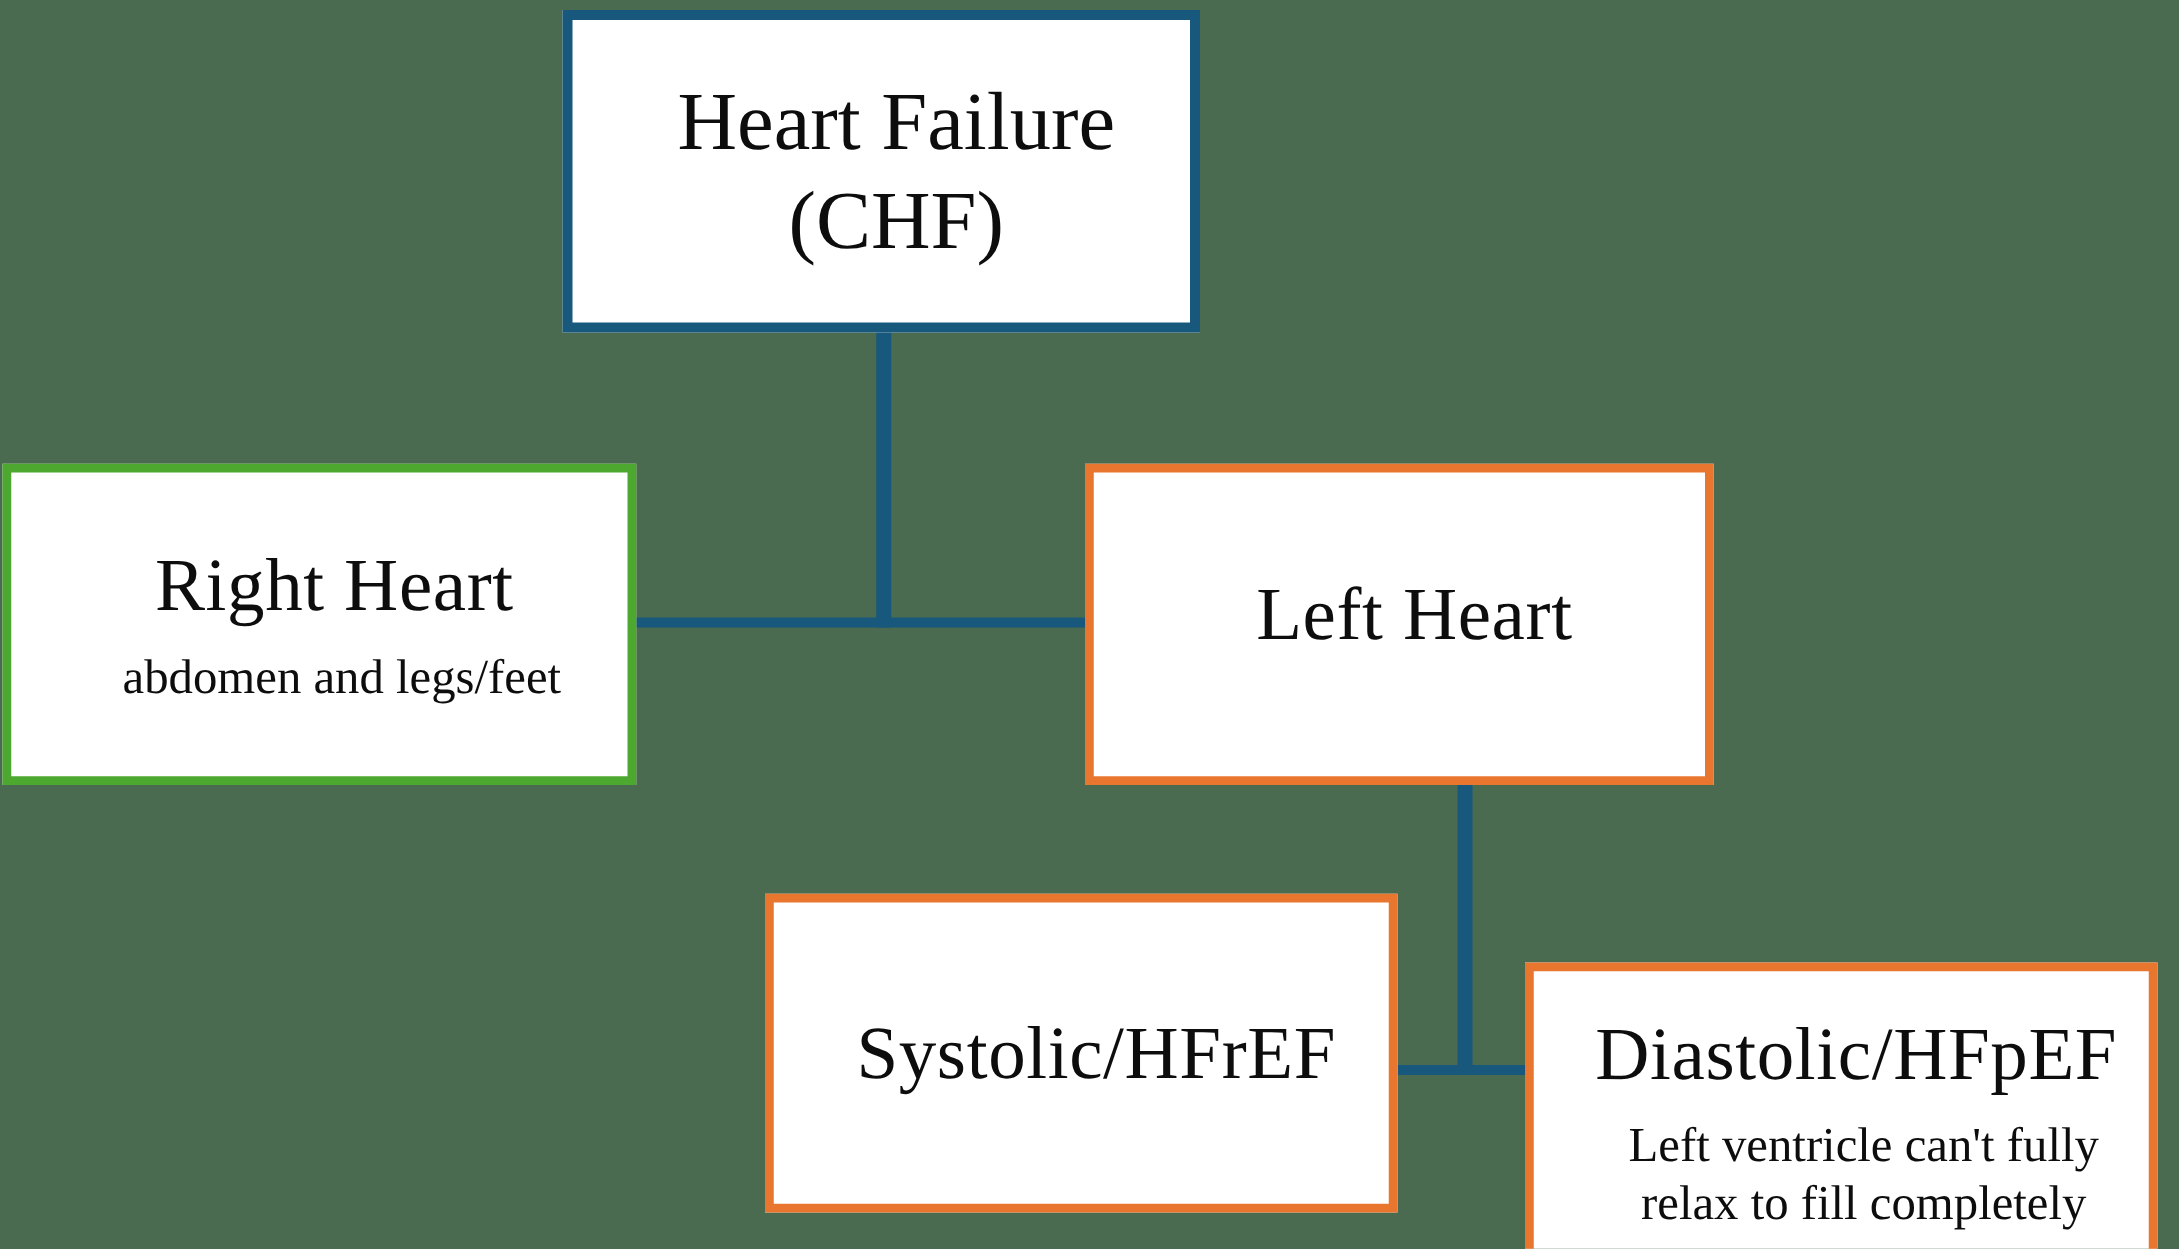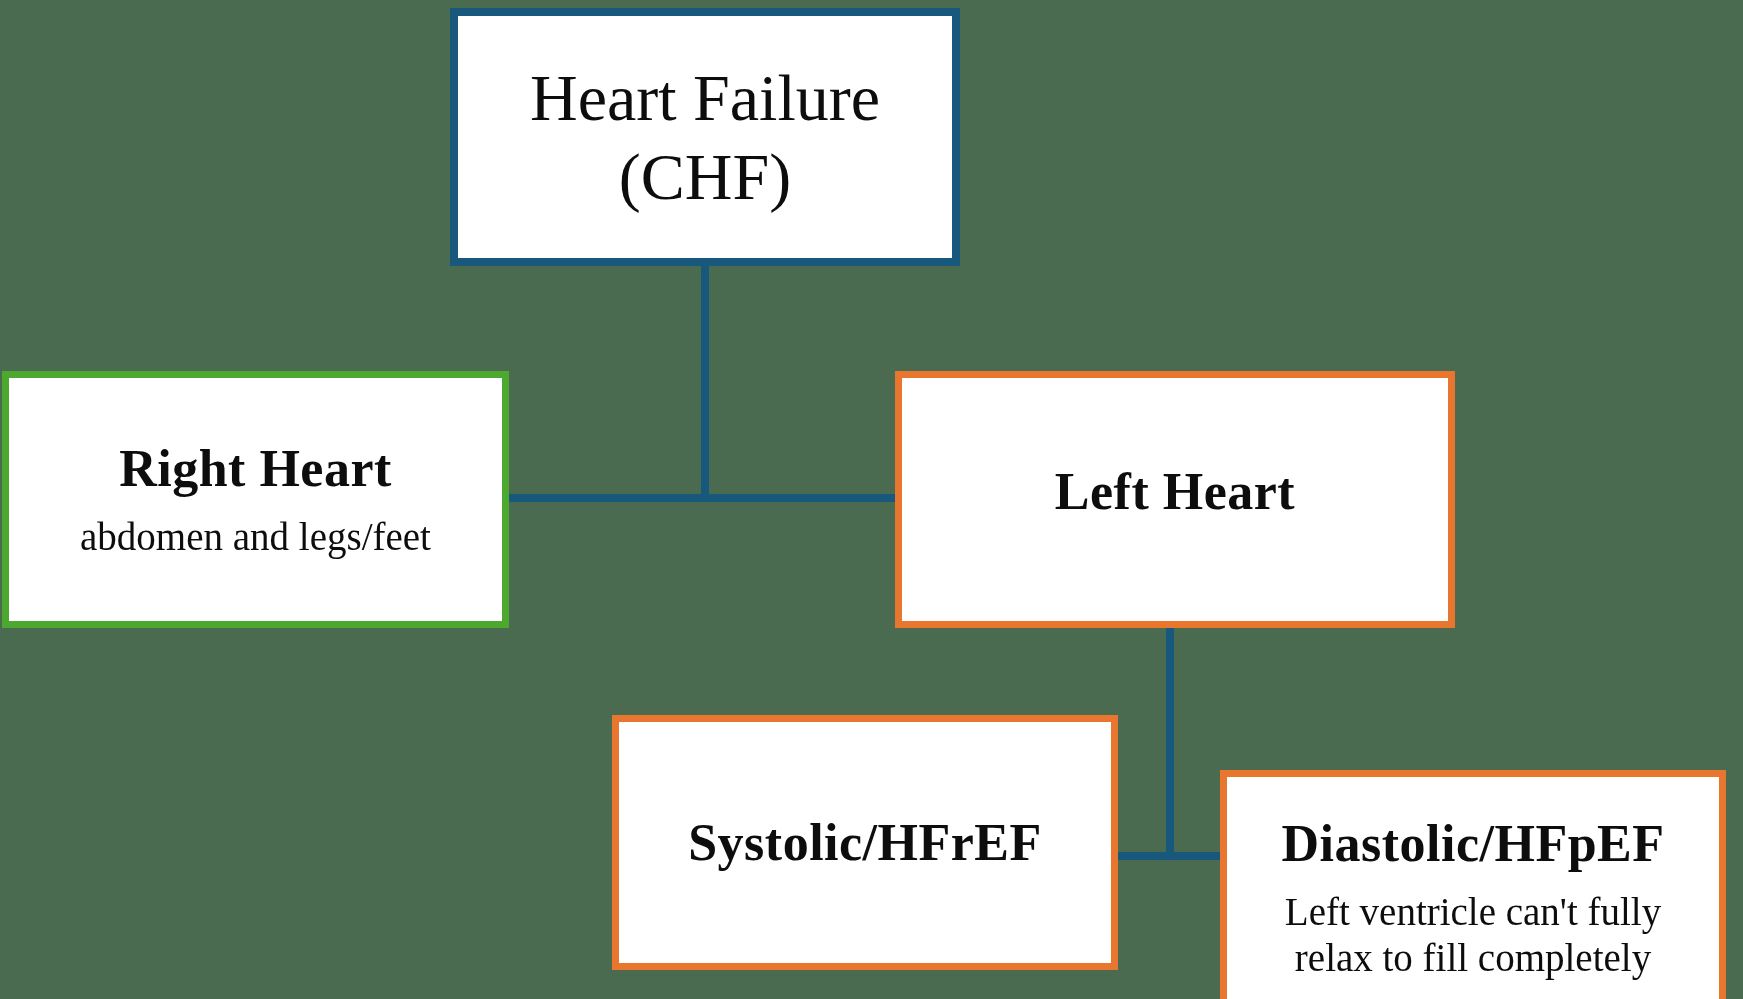--- a/index.html
+++ b/index.html
@@ -4,21 +4,21 @@
 <style>
   :root {
     --bg: #4a6b50;
     --line: #17587c;
     --teal: #17587c;
     --green: #4ca82e;
     --orange: #e9762f;
     --node-bg: #ffffff;
     --text: #0d0d0d;
   }
-  * { box-sizing: border-box; }
+  * { box-sizing: border-box; padding-left: 12px; }
   html, body { margin: 0; padding: 0; }
   body {
     font-family: "Liberation Serif", "DejaVu Serif", serif;
     background: var(--bg);
   }
   .canvas {
     position: relative;
     width: 1743px;
     height: 999px;
     background: var(--bg);
@@ -33,22 +33,22 @@
     background: var(--node-bg);
     color: var(--text);
     display: flex;
     flex-direction: column;
     align-items: center;
     justify-content: center;
     text-align: center;
     line-height: 1.15;
   }
   .node .title {
-    font-weight: 700;
-    font-size: 52px;
+    font-weight: 400;
+    font-size: 60px;
     letter-spacing: 0.5px;
   }
   .node .body {
     font-size: 39px;
     line-height: 1.18;
     margin-top: 16px;
   }
   
   .node-chf {
     left: 450px; top: 8px; width: 510px; height: 258px;
@@ -58,21 +58,21 @@
     font-weight: 400;
     font-size: 66px;
     line-height: 1.2;
   }
   
   .node-right-heart {
     left: 2px; top: 371px; width: 507px; height: 257px;
     border: 7px solid var(--green);
   }
   .node-left-heart {
-    left: 895px; top: 371px; width: 560px; height: 257px;
+    left: 868px; top: 371px; width: 503px; height: 257px;
     border: 7px solid var(--orange);
   }
   .node-systolic {
     left: 612px; top: 715px; width: 506px; height: 255px;
     border: 7px solid var(--orange);
   }
   .node-diastolic {
     left: 1220px; top: 770px; width: 506px; height: 255px;
     border: 7px solid var(--orange);
   }

